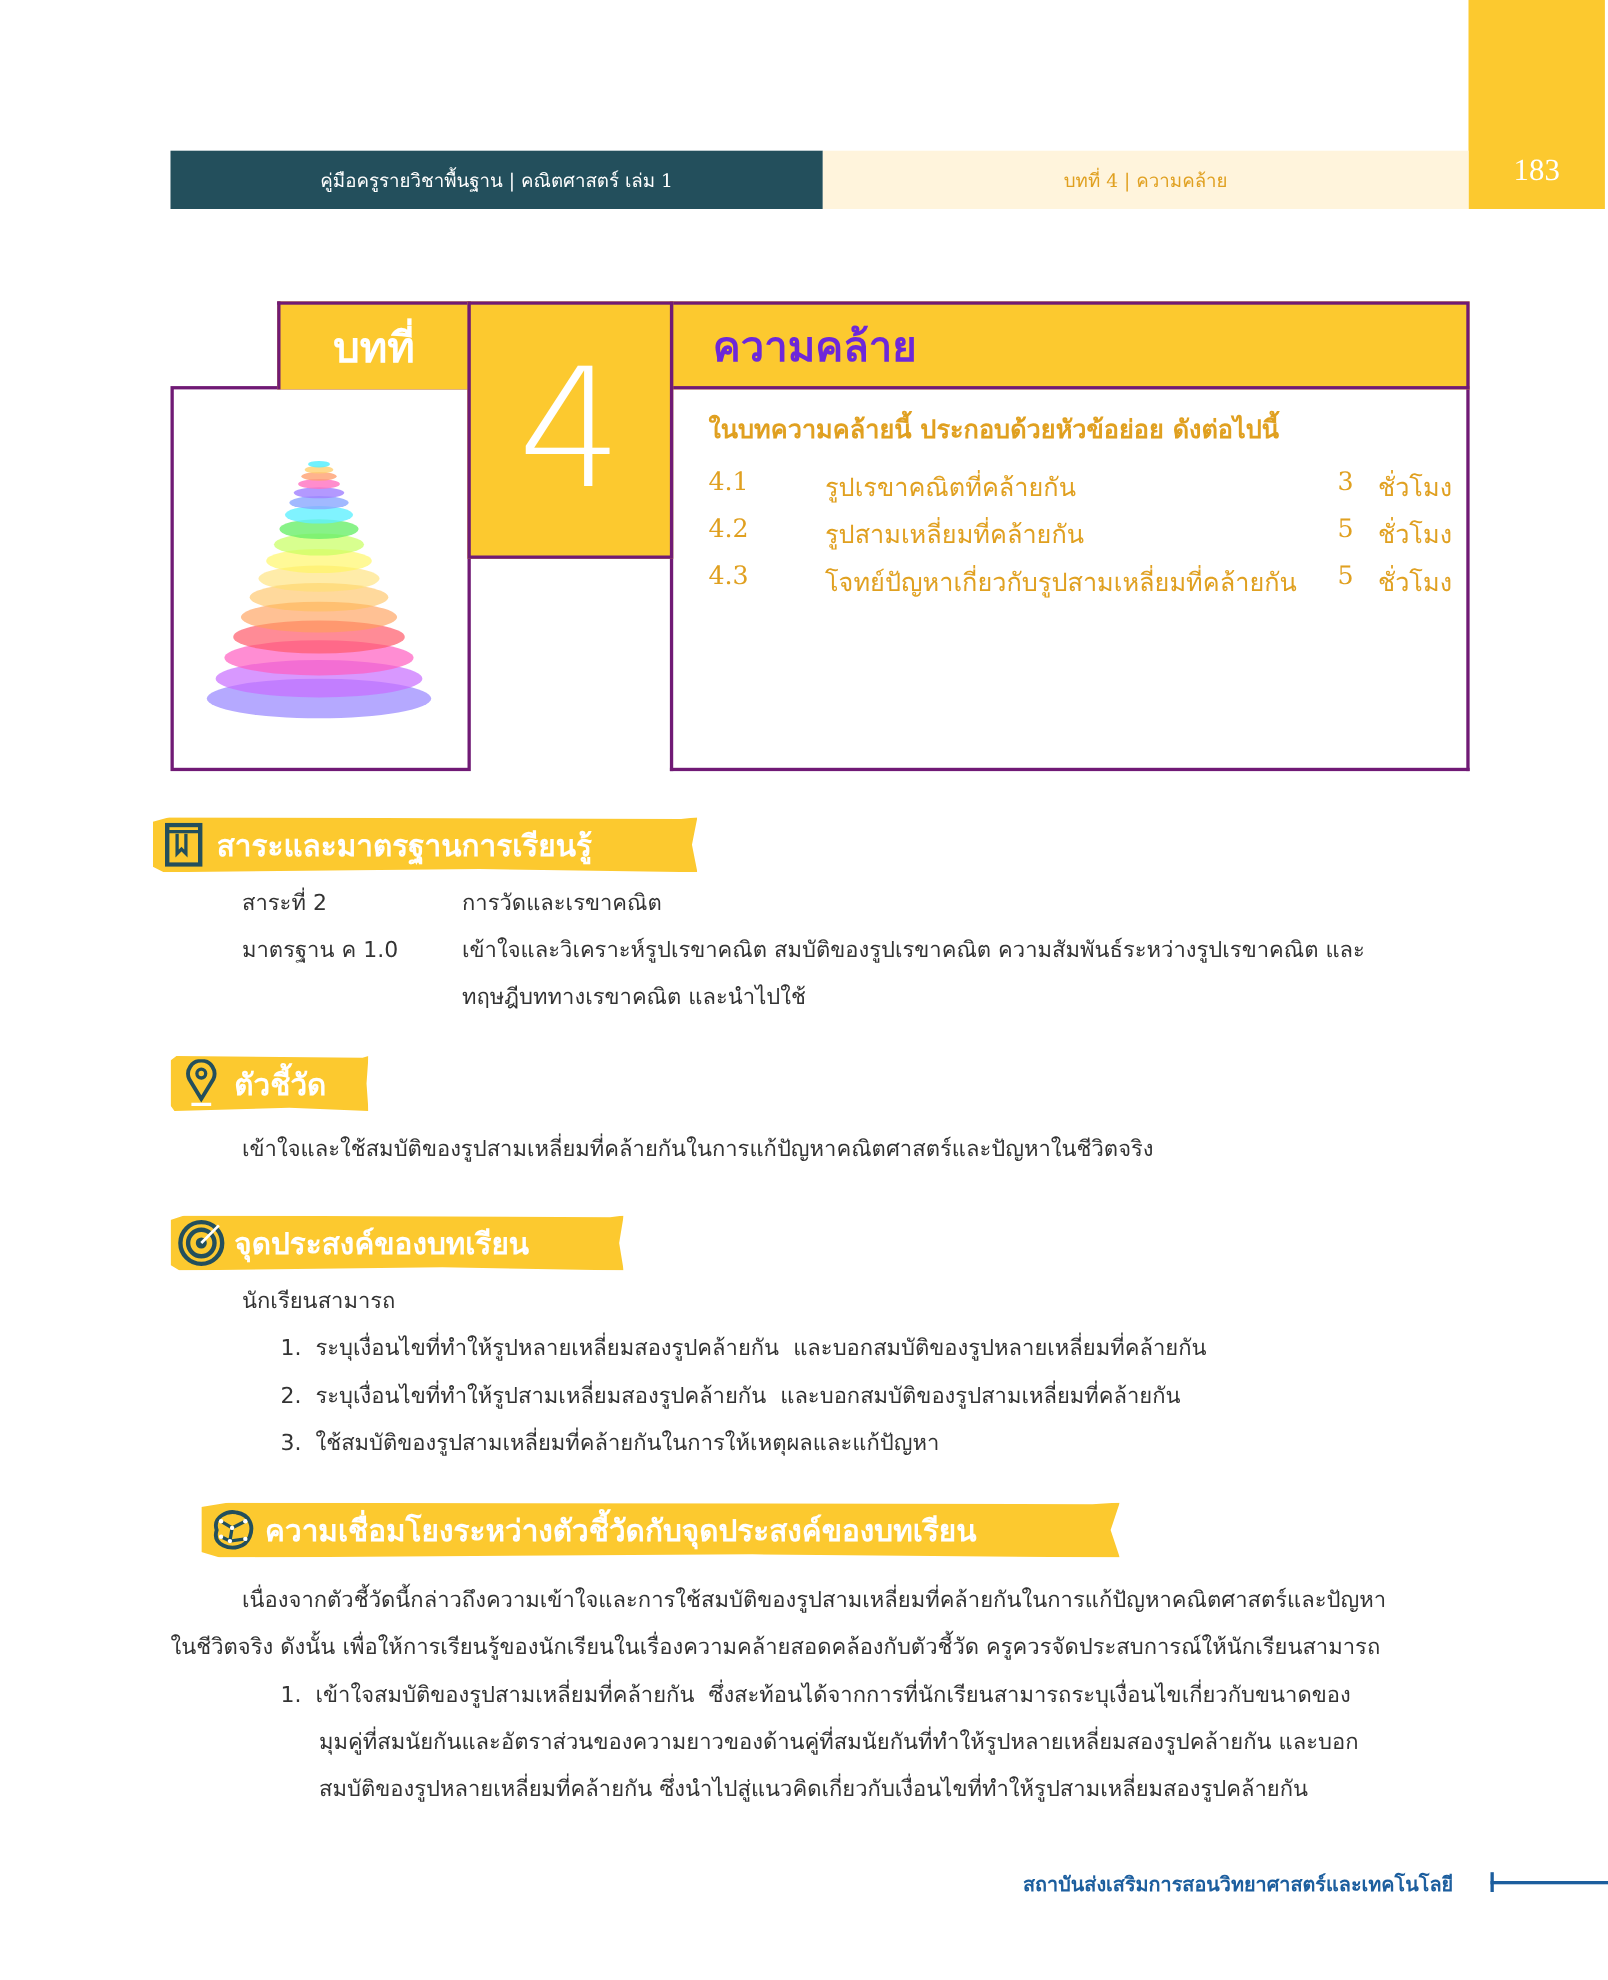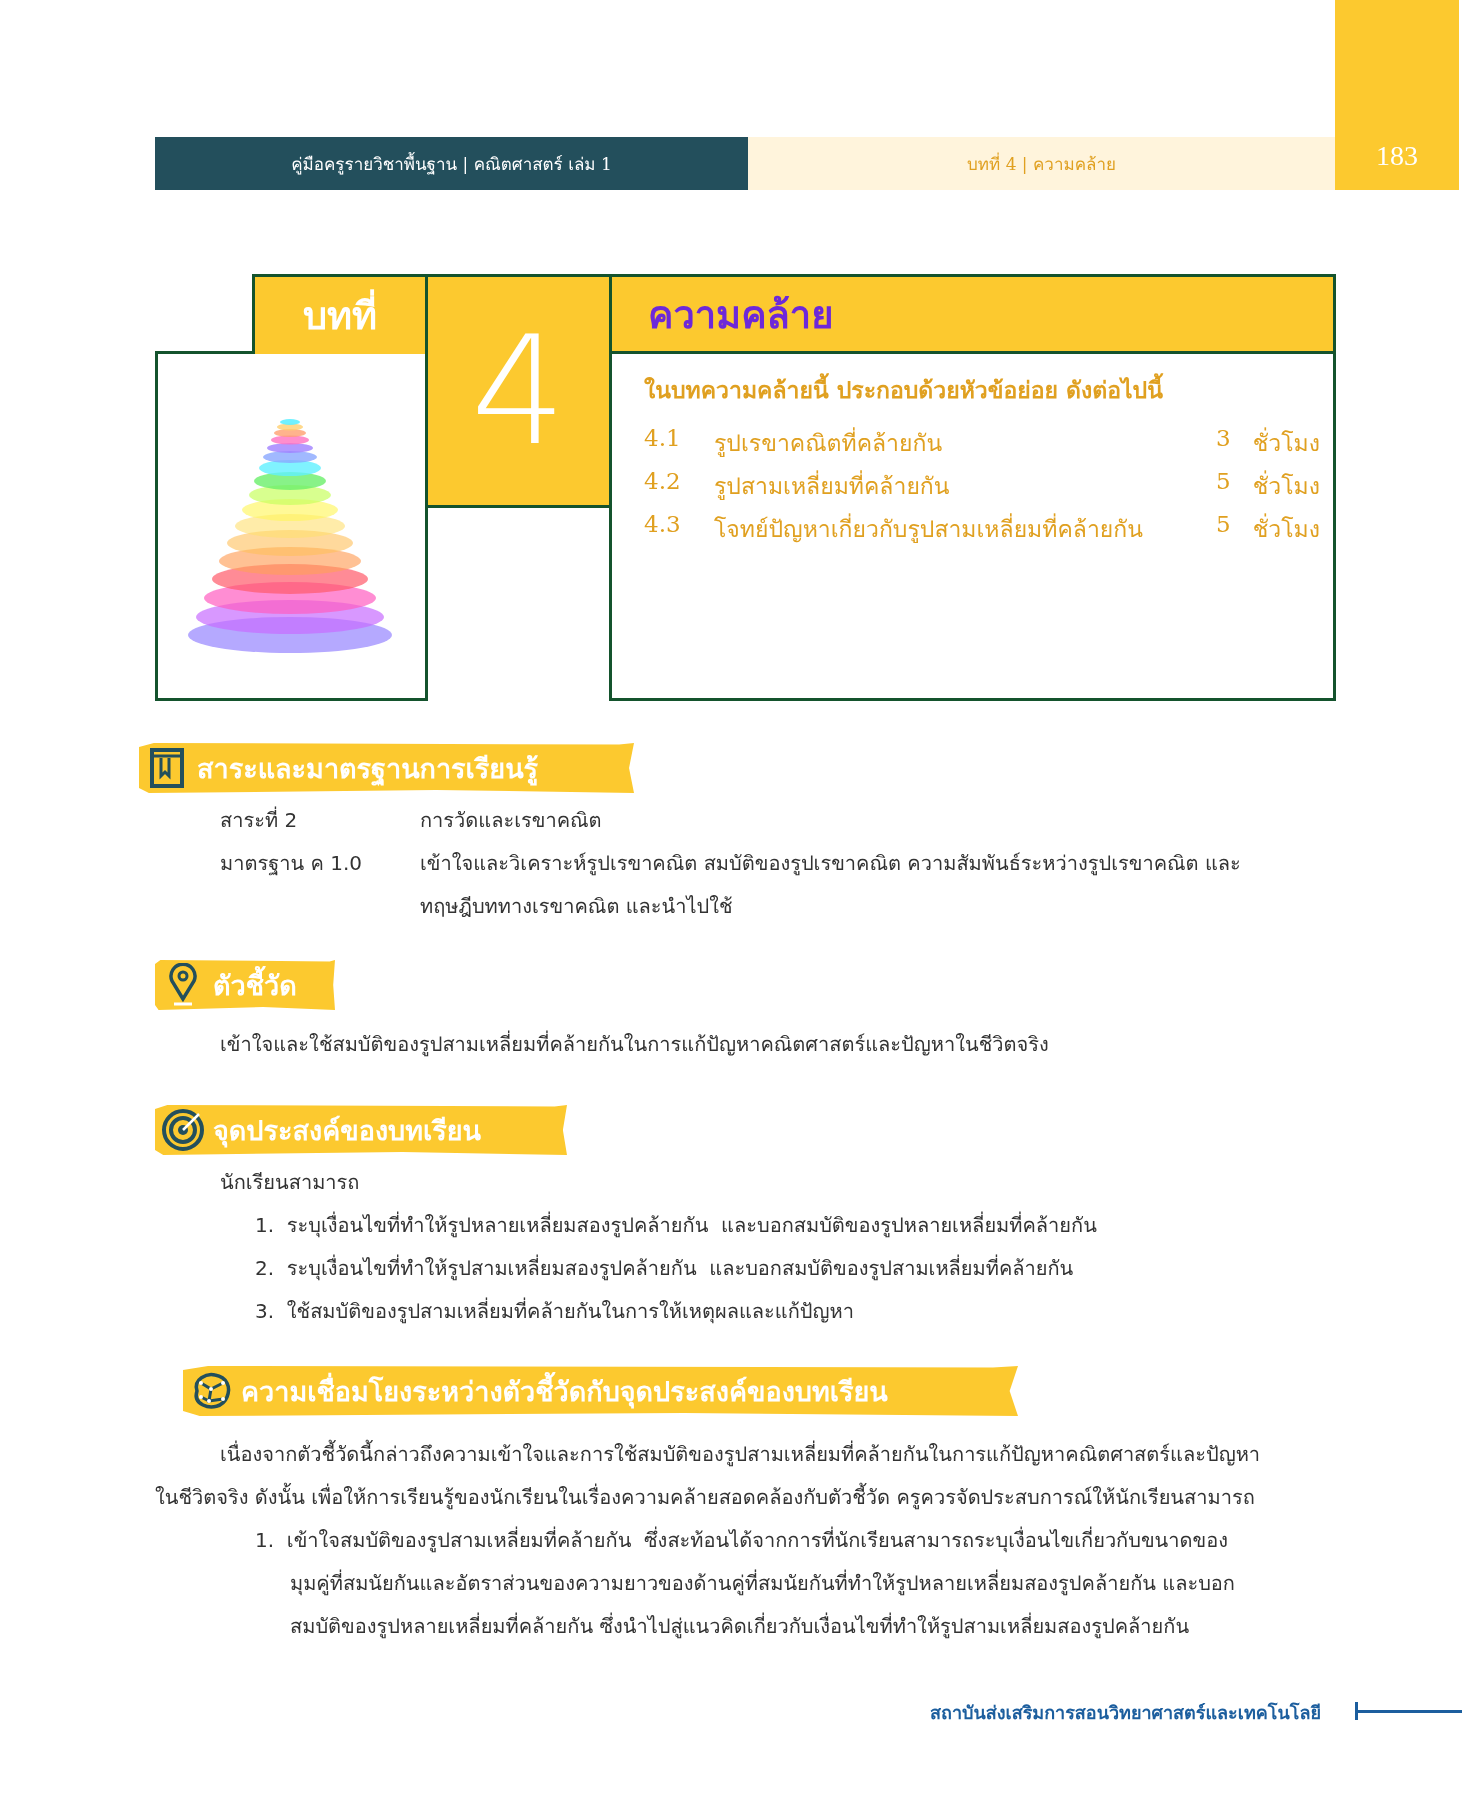--- a/index.html
+++ b/index.html
@@ -11,36 +11,36 @@
     color: #fff; font-family: "DejaVu Serif", "Liberation Serif", serif; font-size: 17px;
     display: flex; align-items: center; justify-content: center; }
   .hdr-right { position: absolute; left: 748px; top: 137px; width: 587px; height: 53px; background: #fff4dc;
     color: #e0a020; font-family: "DejaVu Serif", "Liberation Serif", serif; font-size: 17px;
     display: flex; align-items: center; justify-content: center; }
   .page-tab { position: absolute; left: 1335px; top: 0; width: 124px; height: 190px; background: #fcc92f; }
   .page-num { position: absolute; left: 1335px; top: 140px; width: 124px; text-align: center;
     color: #fff; font-family: "Liberation Serif", "DejaVu Serif", serif; font-size: 28px; }
 
   
-  .box { position: absolute; border: 3px solid #14532d; }
+  .box { position: absolute; border: 3px solid #701a75; }
   .ch-label { left: 252px; top: 274px; width: 176px; height: 80px; background: #fcc92f; color: #fff;
     font-size: 38px; font-weight: bold; display: flex; align-items: center; justify-content: center; border-bottom: none; }
   .ch-num { left: 425px; top: 274px; width: 187px; height: 234px; background: #fcc92f; color: #fff;
     font-family: "DejaVu Sans", sans-serif; font-size: 150px; font-weight: 300; display: flex; align-items: center; justify-content: center; }
   .ch-title-bar { left: 609px; top: 274px; width: 727px; height: 80px; background: #fcc92f; color: #6d28d9;
     font-size: 38px; font-weight: bold; display: flex; align-items: center; padding-left: 36px; }
   .ch-content { left: 609px; top: 351px; width: 727px; height: 350px; background: #fff; border-top: none; }
   .ch-image { left: 155px; top: 351px; width: 273px; height: 350px; background: #fff; }
 
   .intro { position: absolute; left: 644px; top: 372px; color: #e0a020; font-size: 23px; font-weight: bold;
     font-family: "DejaVu Sans", sans-serif; }
   .topic { position: absolute; left: 644px; color: #e0a020; font-size: 23px;
     font-family: "DejaVu Serif", "Liberation Serif", serif; width: 676px; display: flex; }
   .topic .no { width: 70px; }
-  .topic .name { flex: 1; }
+  .topic .name { flex: 1; margin-left: 36px; }
   .topic .hrs { width: 36px; text-align: left; }
   .topic .unit { width: 68px; text-align: right; }
 
   
   .cone { position: absolute; left: 160px; top: 395px; width: 260px; height: 270px; }
 
   
   .banner { position: absolute; background: #fcc92f; height: 50px; display: flex; align-items: center;
     color: #fff; font-size: 27px; font-weight: bold; clip-path: polygon(0 8%, 3% 0, 97% 3%, 100% 0, 99% 50%, 100% 100%, 60% 94%, 2% 100%, 0 90%); }
   .banner .ico { width: 44px; height: 44px; margin: 0 8px 0 6px; display: flex; align-items: center; justify-content: center; }

